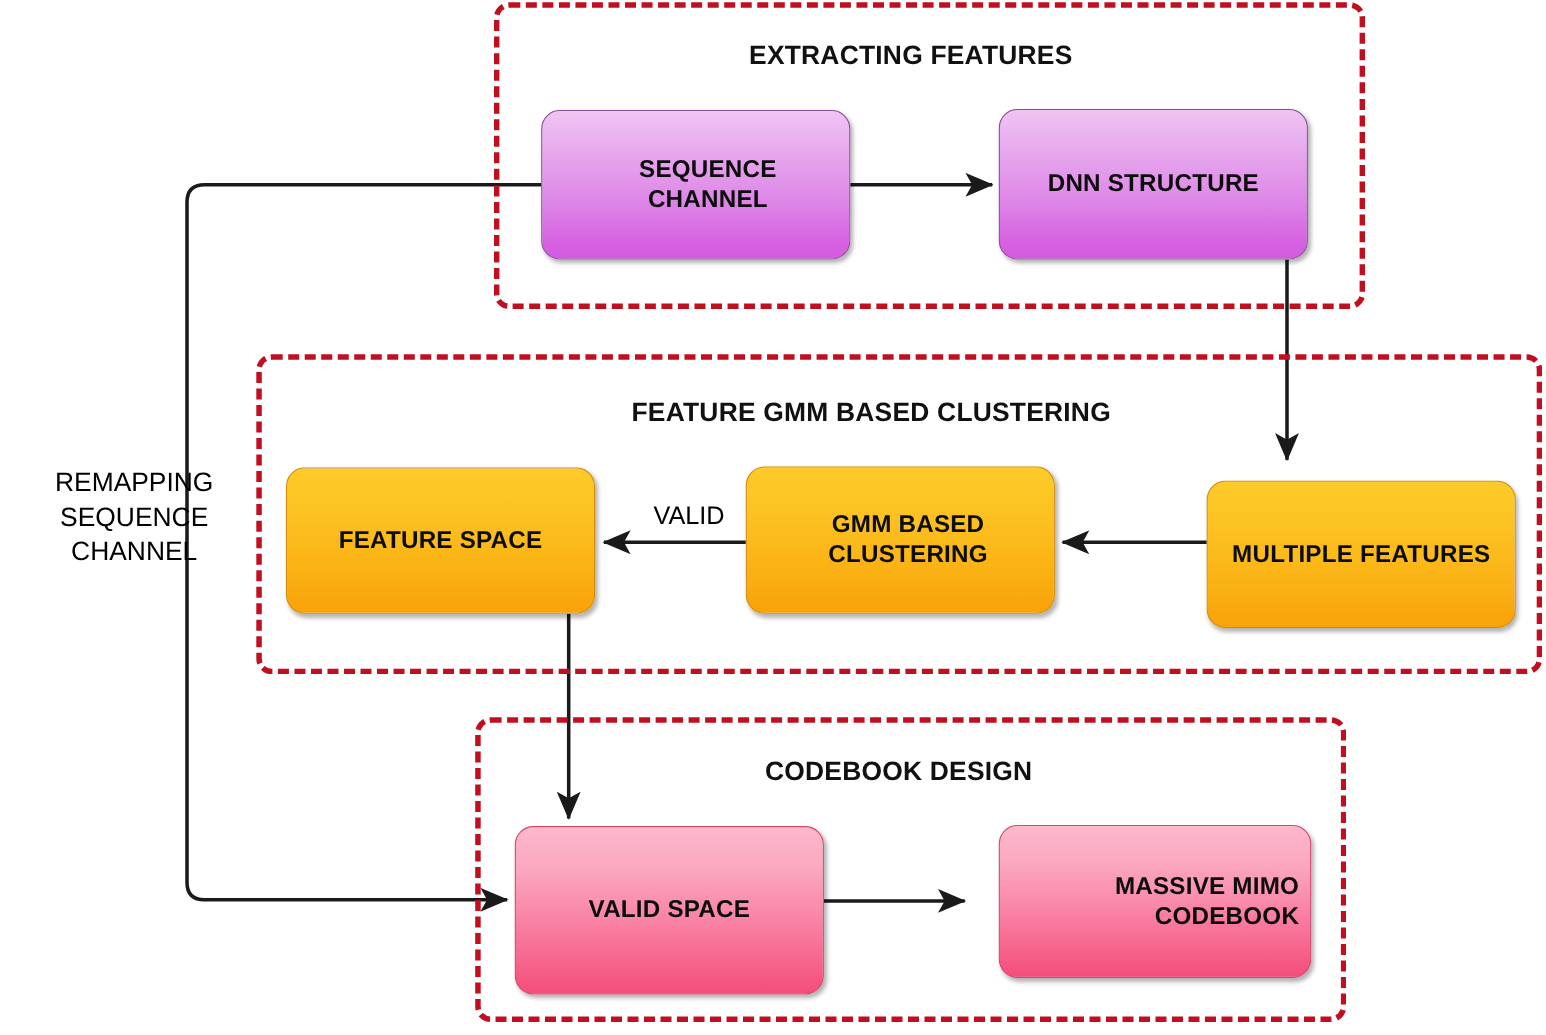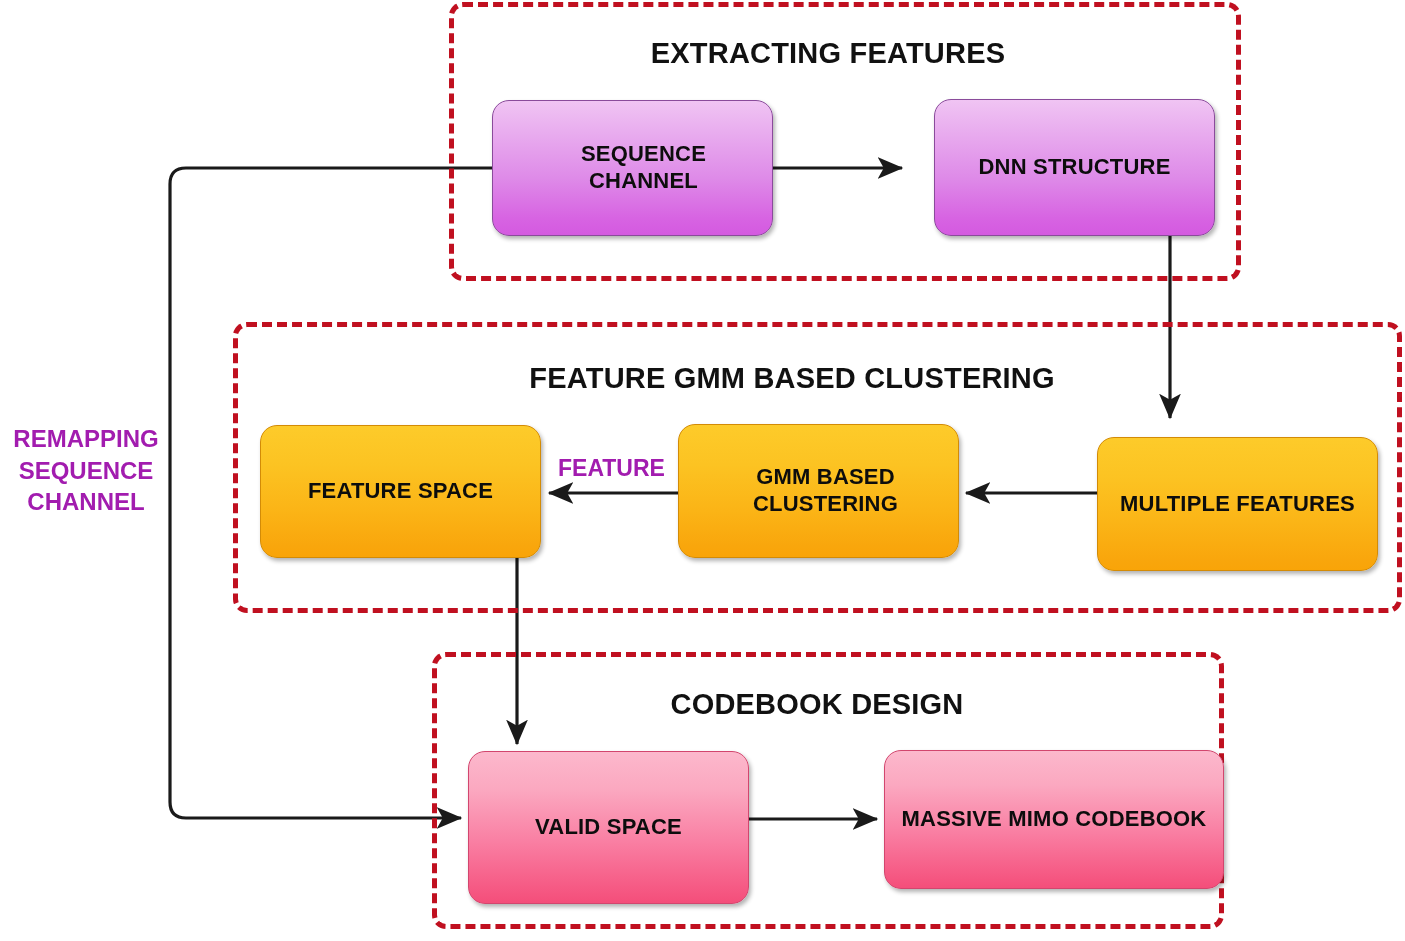--- a/index.html
+++ b/index.html
@@ -28,21 +28,21 @@
     box-sizing: border-box;
     background: transparent;
   }
   #group-extracting  { left: 449px;  top: 2px;   width: 792px;  height: 279px; }
   #group-clustering  { left: 233px;  top: 322px; width: 1169px; height: 291px; }
   #group-codebook    { left: 432px;  top: 652px; width: 792px;  height: 277px; }
 
   .group-title {
     position: absolute;
     font-weight: bold;
-    font-size: 29px;
+    font-size: 24px;
     letter-spacing: 0.2px;
     color: #111111;
     white-space: nowrap;
     text-align: left;
     transform: translateX(-50%);
   }
   #title-extracting { left: 828px;  top: 37px;  }
   #title-clustering { left: 792px;  top: 362px; }
   #title-codebook   { left: 817px;  top: 688px; }
 
@@ -70,34 +70,35 @@
   .node.orange {
     background: linear-gradient(180deg, #fdcb2a 0%, #fcc322 30%, #fbb416 65%, #f9a60c 92%, #f9a408 100%);
     border: 1.5px solid #d38b06;
   }
   .node.pink {
     background: linear-gradient(180deg, #fcb8cc 0%, #fba8c0 25%, #f97ea2 60%, #f65c86 88%, #f44e7a 100%);
     border: 1.5px solid #d2466e;
   }
 
   #node-sequence-channel { left: 492px;  top: 100px; width: 281px; height: 136px; padding-left: 32px; }
-  #node-dnn-structure    { left: 934px;  top: 99px;  width: 281px; height: 137px; }
+  #node-dnn-structure    { left: 908px;  top: 99px;  width: 281px; height: 137px; }
   #node-feature-space    { left: 260px;  top: 425px; width: 281px; height: 133px; }
   #node-gmm-clustering   { left: 678px;  top: 424px; width: 281px; height: 134px; padding-left: 24px; }
   #node-multiple-features{ left: 1097px; top: 425px; width: 281px; height: 134px; margin-top: 12px; }
   #node-valid-space      { left: 468px;  top: 751px; width: 281px; height: 153px; }
-  #node-massive-mimo     { left: 884px;  top: 750px; width: 340px; height: 139px; text-align: right; }
+  #node-massive-mimo     { left: 908px;  top: 750px; width: 284px; height: 139px; text-align: right; }
 
   
   .plain-label {
     position: absolute;
-    font-weight: bold;
-    color: #a21caf;
+    font-weight: normal;
+    color: #000000;
     white-space: pre-line;
     line-height: 1.32;
+    margin-left: 36px;
   }
   #label-remapping {
     left: 6px;
     top: 423px;
     width: 160px;
     font-size: 24px;
     text-align: center;
   }
   #label-fusion {
     left: 558px;
@@ -179,15 +180,15 @@
 
   <div class="node pink" id="node-massive-mimo">
     <span>MASSIVE MIMO
 CODEBOOK</span>
   </div>
 
   <div class="plain-label" id="label-remapping">REMAPPING
 SEQUENCE
 CHANNEL</div>
 
-  <div class="plain-label" id="label-fusion">FEATURE</div>
+  <div class="plain-label" id="label-fusion">VALID</div>
 
 </div>
 
 </body></html>

